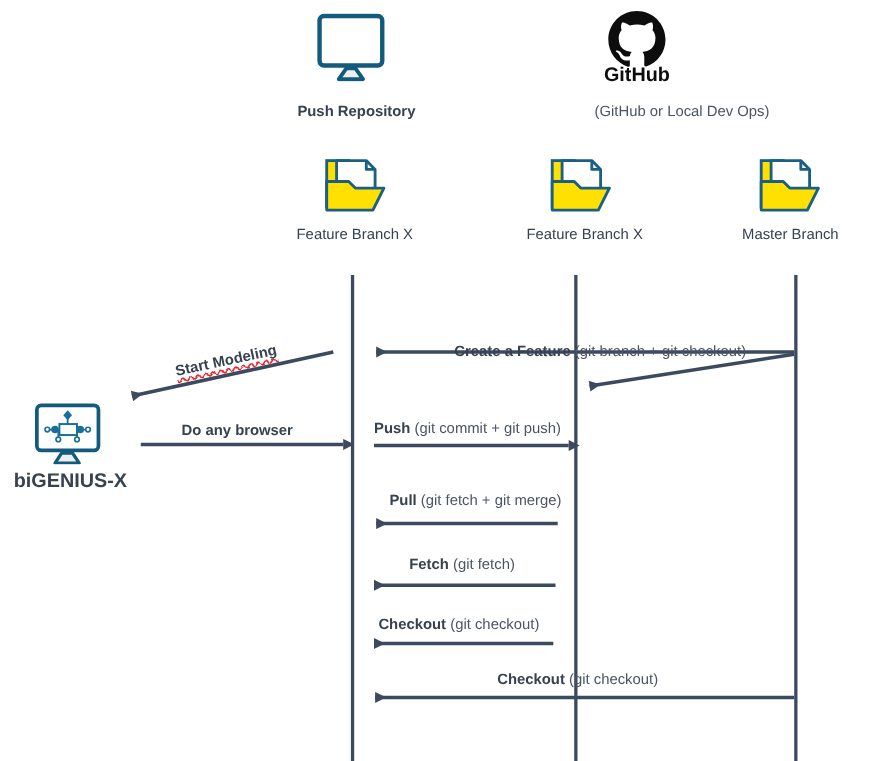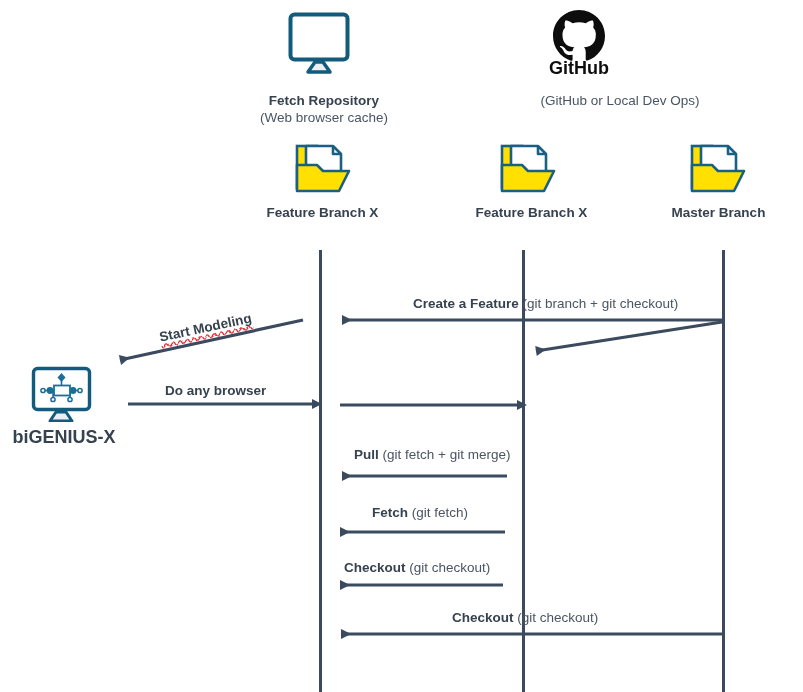--- a/index.html
+++ b/index.html
@@ -19,21 +19,21 @@
   .hdr{
     text-align:center;
     line-height:17px;
   }
   .hdr .t1{font-size:13.5px;font-weight:bold;color:#36424f;}
   .hdr .t2{font-size:13.5px;font-weight:normal;color:#4a5563;}
 
   .branch-label{
     text-align:center;
     font-size:13.5px;
-    font-weight:bold;
+    font-weight:normal;
     color:#36424f;
     white-space:nowrap;
   }
 
   .node-label{
     text-align:center;
     font-size:18px;
     font-weight:bold;
     color:#36424f;
     white-space:nowrap;
@@ -80,22 +80,21 @@
 <div id="stage">
 
   <div class="abs" style="left:288px;top:12px;width:72px;height:62px;">
     <svg width="72" height="62" viewBox="0 0 72 62">
       <rect x="2.5" y="2.5" width="57" height="45" rx="4" ry="4" fill="#ffffff" stroke="#135b7d" stroke-width="4"></rect>
       <path d="M20 60 L27 50 L35 50 L42 60 Z" fill="#eceff1" stroke="#135b7d" stroke-width="3.5" stroke-linejoin="round"></path>
     </svg>
   </div>
 
   <div class="abs hdr" style="left:224px;top:92px;width:200px;">
-    <div class="t1">Fetch Repository</div>
-    <div class="t2">(Web browser cache)</div>
+    <div class="t1">Push Repository</div>
   </div>
 
   <div class="abs" style="left:548px;top:8px;width:62px;height:68px;">
     <svg width="62" height="68" viewBox="0 0 62 68">
       <path fill="#0d0d0d" d="M31 2C16.6 2 5 13.6 5 28c0 11.5 7.4 21.2 17.8 24.7 1.3.2 1.8-.6 1.8-1.3 0-.6 0-2.3-.03-4.6-7.2 1.6-8.8-3.5-8.8-3.5-1.2-3-2.9-3.8-2.9-3.8-2.4-1.6.18-1.6.18-1.6 2.6.18 4 2.7 4 2.7 2.3 4 6.1 2.8 7.6 2.2.23-1.7.9-2.9 1.7-3.5-5.8-.65-11.9-2.9-11.9-12.9 0-2.85 1-5.2 2.7-7-.27-.66-1.17-3.3.26-6.9 0 0 2.2-.7 7.2 2.7a25 25 0 0 1 13.1 0c5-3.4 7.2-2.7 7.2-2.7 1.43 3.6.53 6.24.26 6.9 1.7 1.8 2.7 4.15 2.7 7 0 10-6.1 12.2-11.9 12.85.93.8 1.76 2.38 1.76 4.8 0 3.47-.03 6.26-.03 7.11 0 .7.47 1.5 1.8 1.3C49.6 49.2 57 39.5 57 28 57 13.6 45.4 2 31 2z"></path>
       <text x="31" y="66" font-family="'Liberation Sans',sans-serif" font-size="18" font-weight="bold" fill="#0d0d0d" text-anchor="middle">GitHub</text>
     </svg>
   </div>
 
 
@@ -184,32 +183,35 @@
 
     <line x1="507" y1="476" x2="342" y2="476" stroke="#3b4a5e" stroke-width="3.2" marker-end="url(#arrL)"></line>
 
     <line x1="505" y1="532" x2="340" y2="532" stroke="#3b4a5e" stroke-width="3.2" marker-end="url(#arrL)"></line>
 
     <line x1="503" y1="585" x2="340" y2="585" stroke="#3b4a5e" stroke-width="3.2" marker-end="url(#arrL)"></line>
 
     <line x1="722" y1="634" x2="341" y2="634" stroke="#3b4a5e" stroke-width="3.2" marker-end="url(#arrL)"></line>
   </svg>
 
-  <div class="arrow-label" style="left:413px;top:296px;text-align:center;">
+  <div class="arrow-label" style="left:413px;top:312px;text-align:center;">
     <b>Create a Feature</b><span> (git branch + git checkout)</span>
   </div>
 
   <div class="diag-label" style="left:158px;top:330px;transform:rotate(-12deg);">
     <span class="spell">Start Modeling</span>
   </div>
 
   <div class="arrow-label" style="left:165px;top:383px;">
     <b>Do any browser</b>
   </div>
 
+  <div class="arrow-label" style="left:340px;top:382px;">
+    <b>Push</b><span> (git commit + git push)</span>
+  </div>
 
   <div class="arrow-label" style="left:354px;top:447px;">
     <b>Pull</b><span> (git fetch + git merge)</span>
   </div>
 
   <div class="arrow-label" style="left:372px;top:505px;">
     <b>Fetch</b><span> (git fetch)</span>
   </div>
 
   <div class="arrow-label" style="left:344px;top:560px;">

